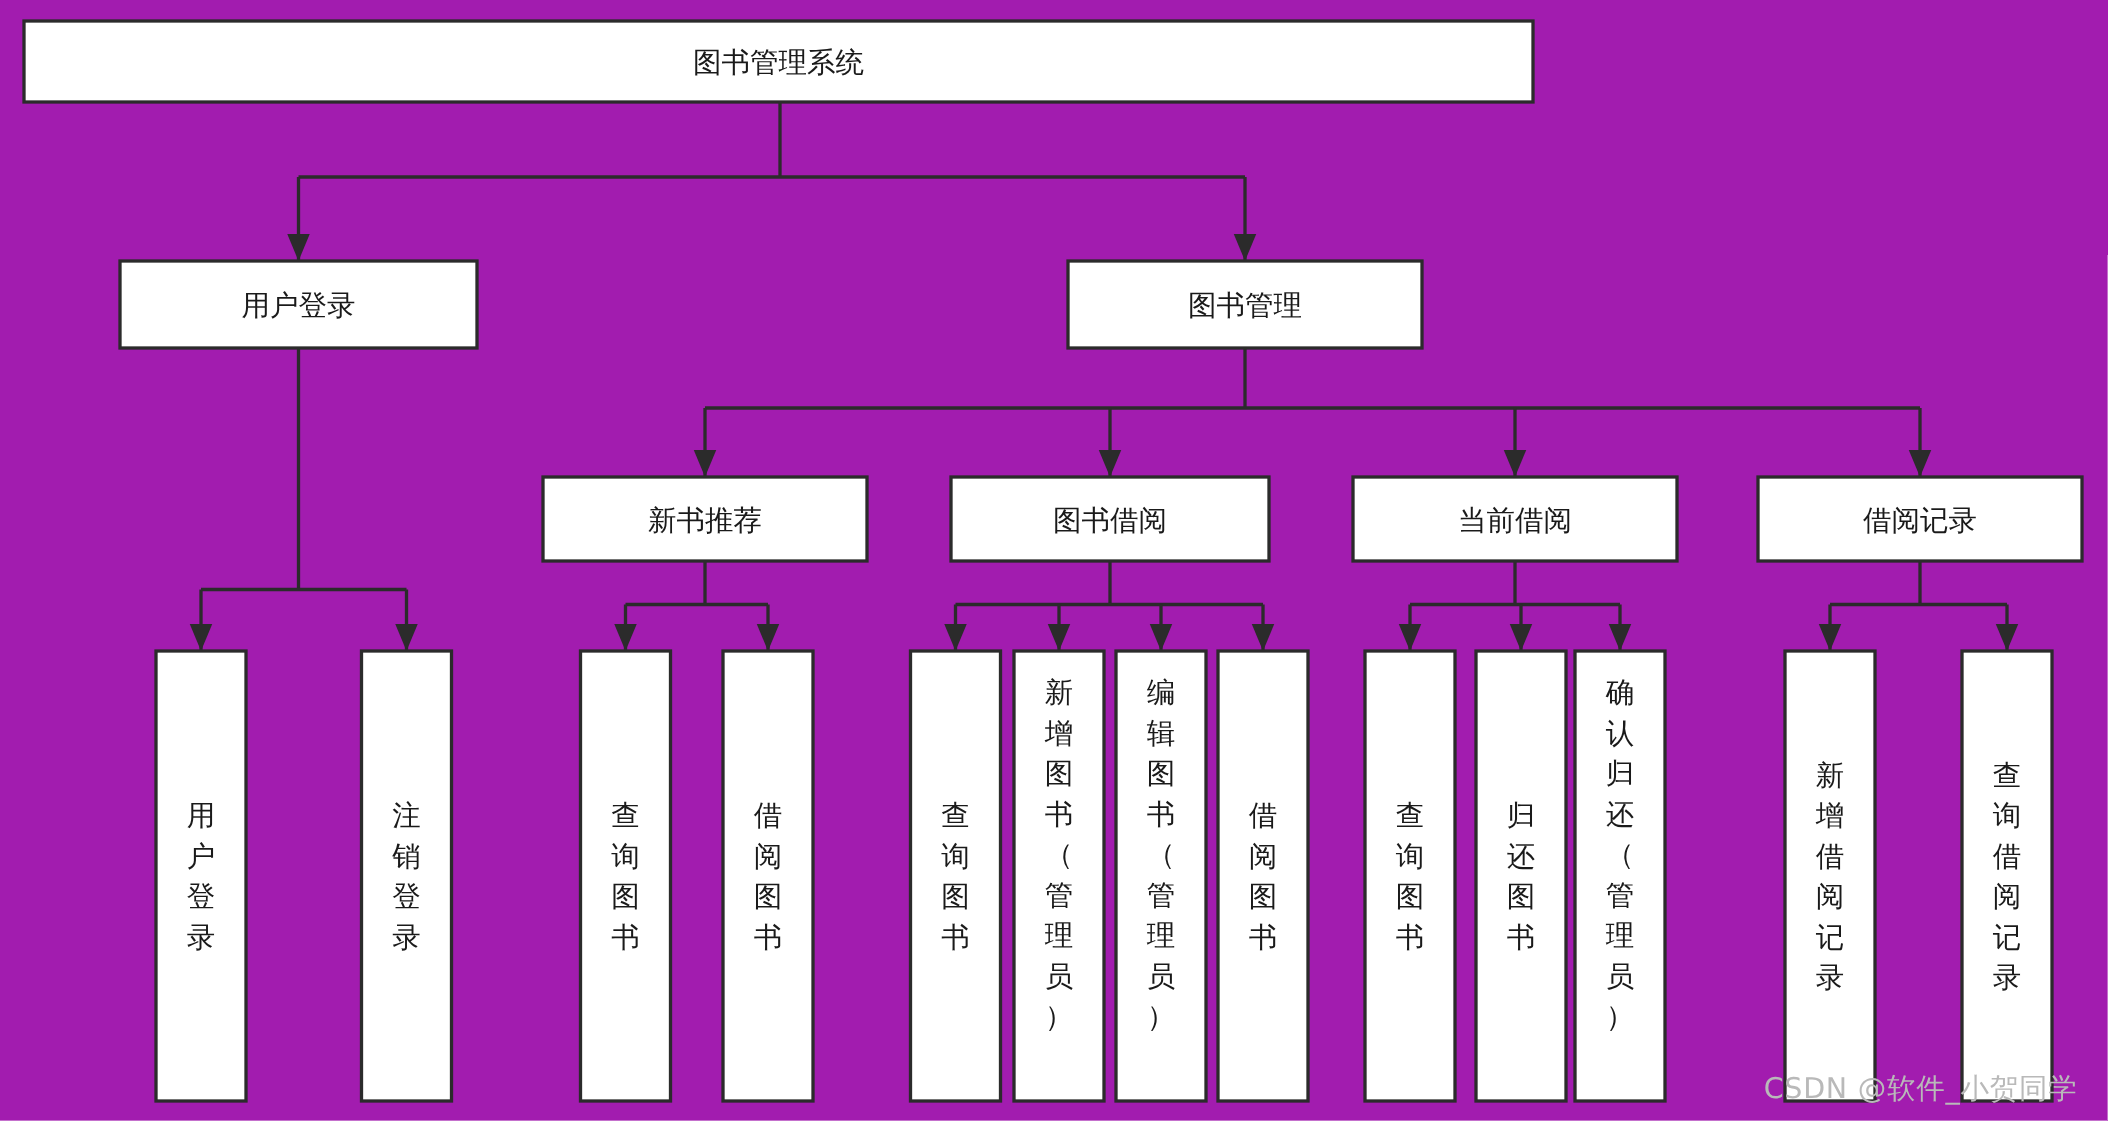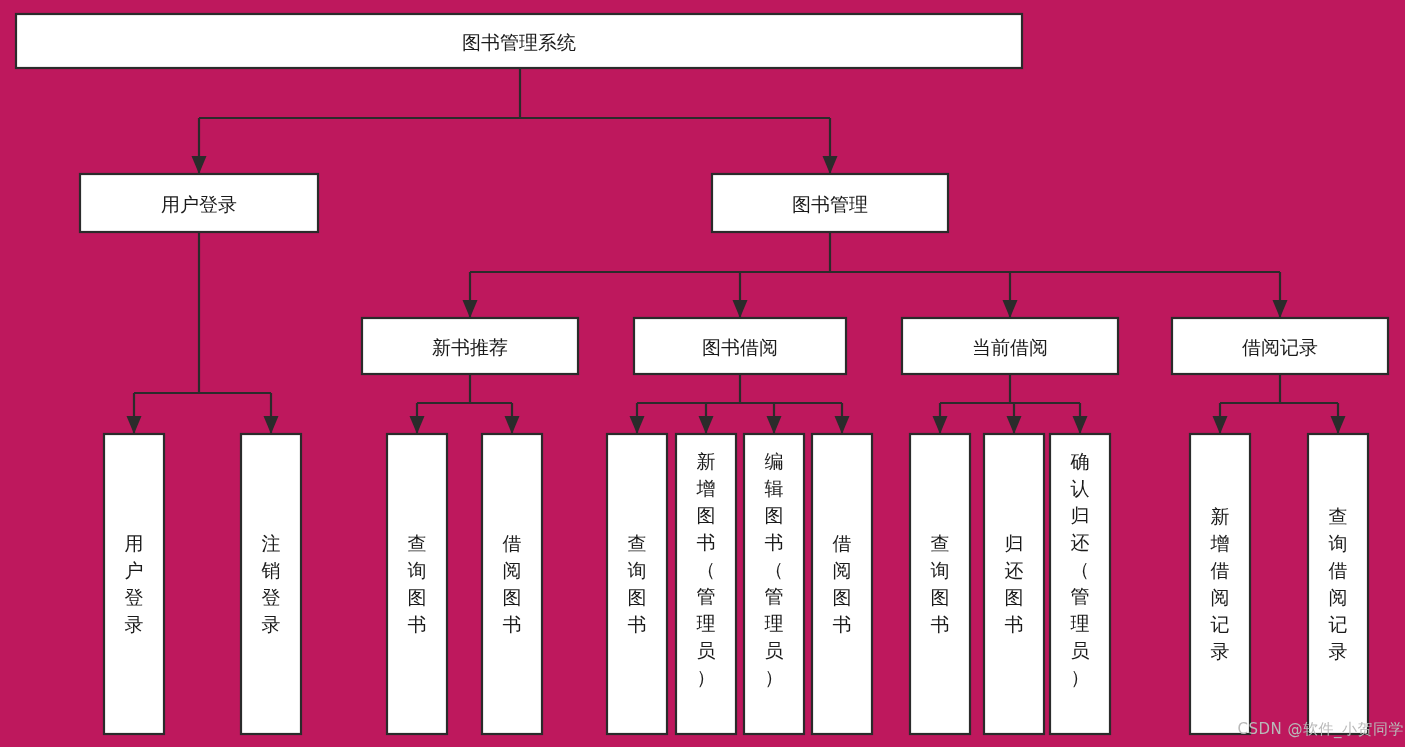--- a/index.html
+++ b/index.html
@@ -10,21 +10,21 @@
   body {
     width: 1405px;
     height: 747px;
     font-family: "DejaVu Sans", "Liberation Sans", sans-serif;
     overflow: hidden;
   }
   #diagram-root {
     position: relative;
     width: 1405px;
     height: 747px;
-    background: #be185d;
+    background: #a21caf;
     text-decoration: underline;
   }
   svg#tree-svg {
     position: absolute;
     top: 0;
     left: 0;
     width: 1405px;
     height: 747px;
     display: block;
   }
@@ -51,24 +51,24 @@
     dominant-baseline: central;
   }
   .node-label-v {
     font-family: "DejaVu Sans", "Liberation Sans", sans-serif;
     font-size: 19px;
     fill: #1a1a1a;
     text-anchor: middle;
   }
   .watermark-text {
     position: absolute;
-    right: 1px;
+    right: 20px;
     bottom: 8px;
     font-family: "DejaVu Sans", "Liberation Sans", sans-serif;
-    font-size: 15px;
+    font-size: 19px;
     color: #b9b9b9;
     letter-spacing: 0.5px;
     white-space: nowrap;
     user-select: none;
   }
 </style>
 </head>
 <body>
 
 <div id="diagram-root">

